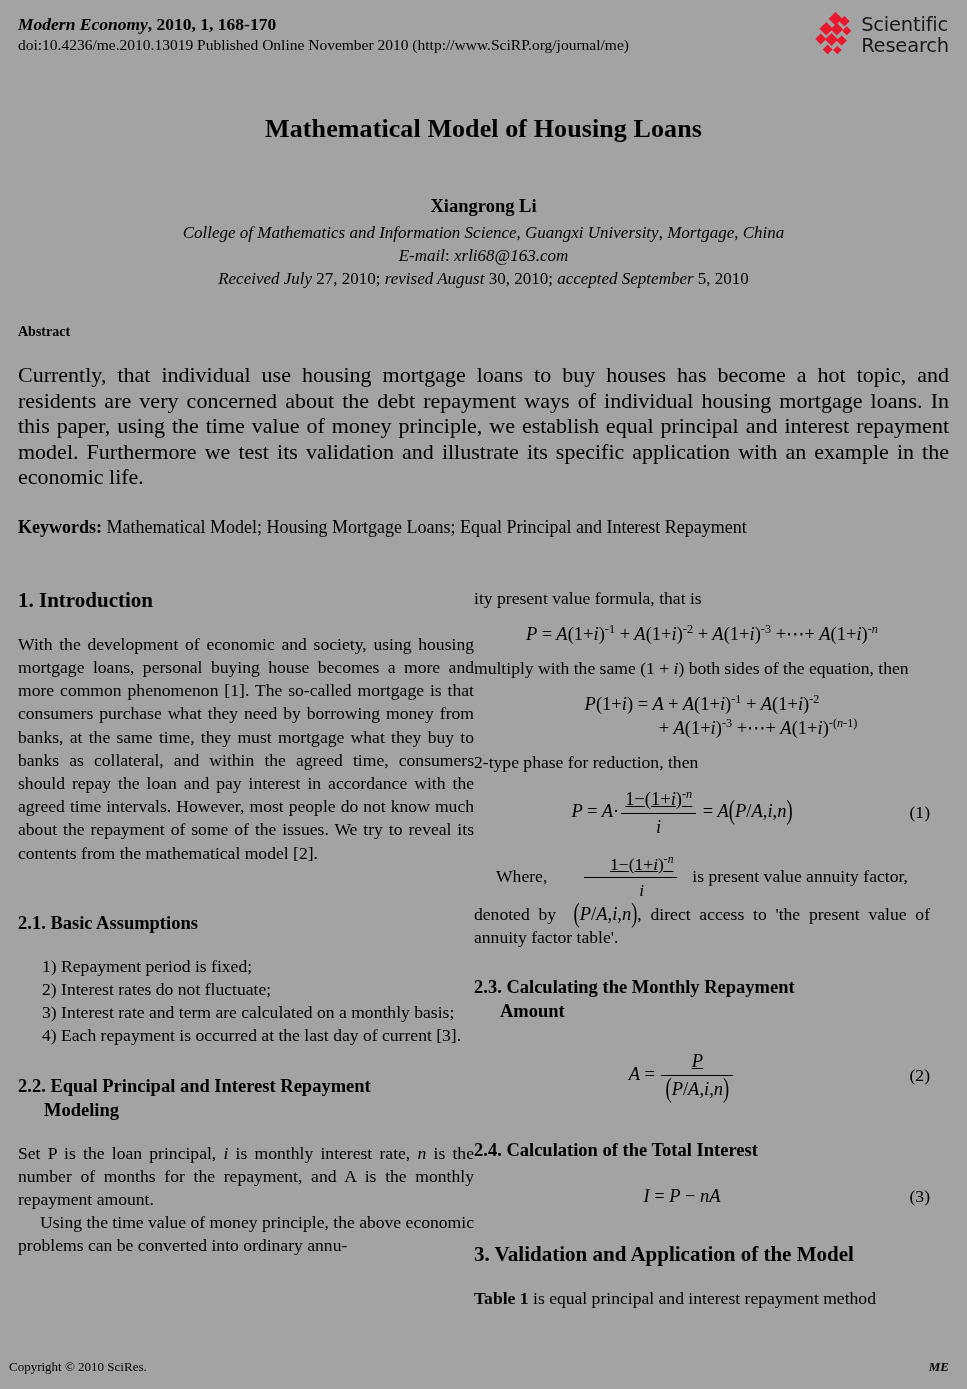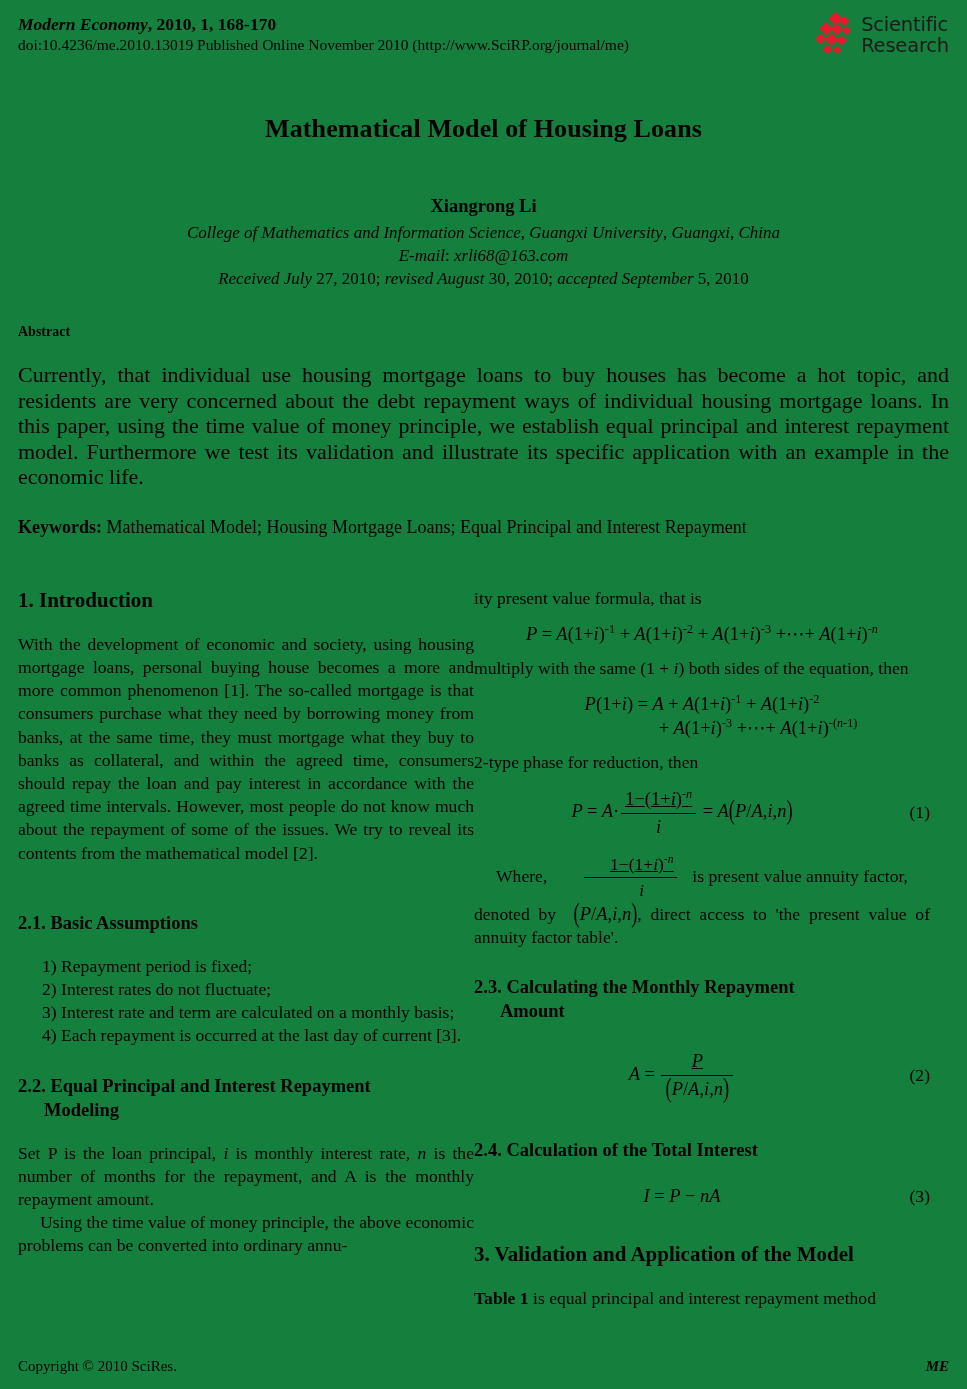--- a/index.html
+++ b/index.html
@@ -11,21 +11,21 @@
     font-family: "Liberation Serif", "DejaVu Serif", serif;
     color: #000000;
   }
   .page {
     position: relative;
     width: 967px;
     height: 1389px;
     box-sizing: border-box;
     padding: 14px 18px 0 18px;
     overflow: hidden;
-    background: #15803d;
+    background: #a3a3a3;
   }
 
   
   .runhead {
     position: relative;
     height: 52px;
   }
   .runhead .line1 {
     font-size: 17.5px;
     line-height: 21px;
@@ -206,27 +206,27 @@
     vertical-align: middle;
     text-align: center;
     font-size: 17.5px;
     margin: 0 4px;
   }
   .eq2-line2 { padding-left: 56px; }
 
   
   .footer {
     position: absolute;
-    left: 18px;
+    left: 9px;
     right: 18px;
     bottom: 14px;
     display: flex;
     justify-content: space-between;
     align-items: baseline;
-    font-size: 15px;
+    font-size: 13px;
   }
   .footer .right {
     font-style: italic;
     font-weight: bold;
   }
 </style>
 </head>
 <body>
 
 <div class="page">
@@ -254,21 +254,21 @@
         <div>Scientific</div>
         <div>Research</div>
       </div>
     </div>
   </div>
 
   <div class="paper-title">Mathematical Model of Housing Loans</div>
 
   <div class="author">Xiangrong Li</div>
 
-  <div class="affil"><span>College of Mathematics and Information Science</span><span class="roman">, </span><span>Guangxi University</span><span class="roman">, </span><span>Guangxi</span><span class="roman">, </span><span>China</span></div>
+  <div class="affil"><span>College of Mathematics and Information Science</span><span class="roman">, </span><span>Guangxi University</span><span class="roman">, </span><span>Mortgage</span><span class="roman">, </span><span>China</span></div>
 
   <div class="email"><span>E-mail</span><span class="roman">: </span><span>xrli68@163.com</span></div>
 
   <div class="dates"><span>Received July</span><span class="roman"> 27, 2010; </span><span>revised August</span><span class="roman"> 30, 2010; </span><span>accepted September</span><span class="roman"> 5, 2010</span></div>
 
   <div class="sec-abstract">Abstract</div>
   <div class="abstract-body">Currently, that individual use housing mortgage loans to buy houses has become a hot topic, and residents are very concerned about the debt repayment ways of individual housing mortgage loans. In this paper, using the time value of money principle, we establish equal principal and interest repayment model. Furthermore we test its validation and illustrate its specific application with an example in the economic life.</div>
 
   <div class="keywords"><b>Keywords:</b><span> Mathematical Model; Housing Mortgage Loans; Equal Principal and Interest Repayment</span></div>
 

